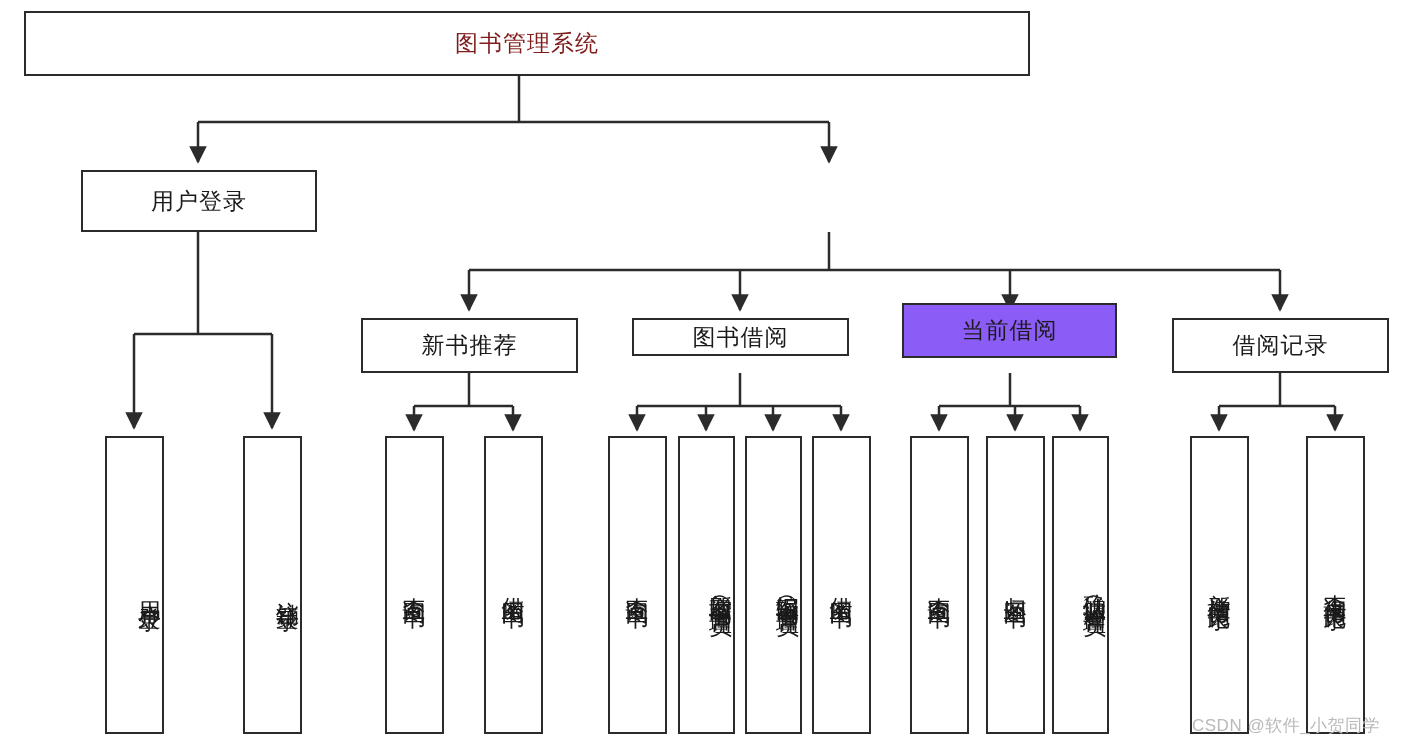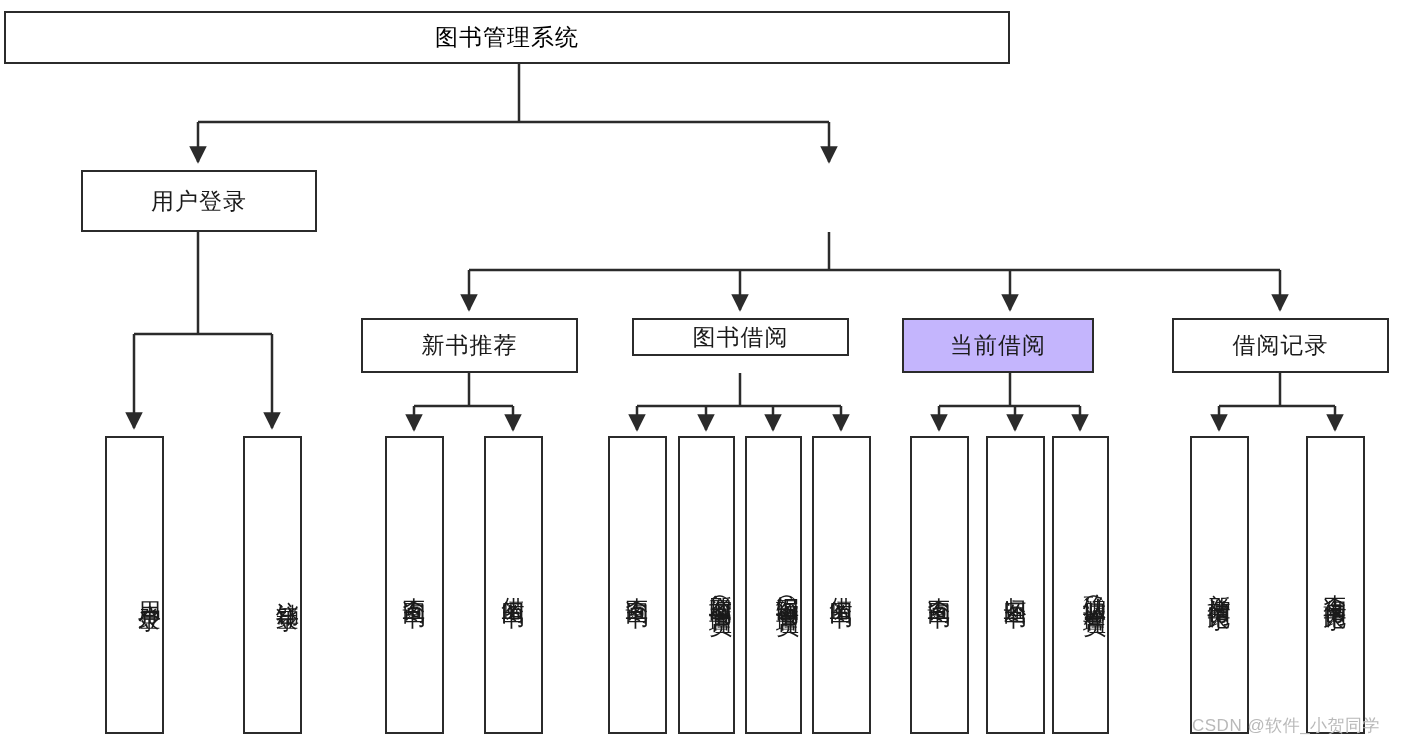--- a/index.html
+++ b/index.html
@@ -116,42 +116,42 @@
       <path d="M 1015 406 L 1015 430" marker-end="url(#arrow)"></path>
       <path d="M 1080 406 L 1080 430" marker-end="url(#arrow)"></path>
 
       <path d="M 1280 373 L 1280 406"></path>
       <path d="M 1219 406 L 1335 406"></path>
       <path d="M 1219 406 L 1219 430" marker-end="url(#arrow)"></path>
       <path d="M 1335 406 L 1335 430" marker-end="url(#arrow)"></path>
     </g>
   </svg>
 
-  <div class="node horiz" style="left: 4px; top: 11px; width: 1006px; height: 53px; border-color: rgb(43, 43, 43); background: rgb(255, 255, 255); color: #000000;">
+  <div class="node horiz" style="left: 24px; top: 11px; width: 1006px; height: 65px; border-color: rgb(43, 43, 43); background: rgb(255, 255, 255); color: #7f1d1d;">
     <span class="node-label">图书管理系统</span>
   </div>
 
   <div class="node horiz" style="left: 81px; top: 170px; width: 236px; height: 62px; border-color: rgb(43, 43, 43); background: rgb(255, 255, 255); color: rgb(26, 26, 26);">
     <span class="node-label">用户登录</span>
   </div>
 
   <div class="node vert" style="left: 105px; top: 436px; width: 59px; height: 298px; border-color: rgb(43, 43, 43); background: rgb(255, 255, 255); color: rgb(26, 26, 26);">
     <span class="node-label">用户登录</span>
   </div>
   <div class="node vert" style="left: 243px; top: 436px; width: 59px; height: 298px; border-color: rgb(43, 43, 43); background: rgb(255, 255, 255); color: rgb(26, 26, 26);">
     <span class="node-label">注销登录</span>
   </div>
 
   <div class="node horiz" style="left: 361px; top: 318px; width: 217px; height: 55px; border-color: rgb(43, 43, 43); background: rgb(255, 255, 255); color: rgb(26, 26, 26);">
     <span class="node-label">新书推荐</span>
   </div>
   <div class="node horiz" style="left: 632px; top: 318px; width: 217px; height: 38px; border-color: rgb(43, 43, 43); background: rgb(255, 255, 255); color: rgb(26, 26, 26);">
     <span class="node-label">图书借阅</span>
   </div>
-  <div class="node horiz" style="left: 902px; top: 318px; width: 192px; height: 55px; border-color: rgb(43, 43, 43); background: #c4b5fd; color: rgb(26, 26, 26);">
+  <div class="node horiz" style="left: 902px; top: 303px; width: 215px; height: 55px; border-color: rgb(43, 43, 43); background: #8b5cf6; color: rgb(26, 26, 26);">
     <span class="node-label">当前借阅</span>
   </div>
   <div class="node horiz" style="left: 1172px; top: 318px; width: 217px; height: 55px; border-color: rgb(43, 43, 43); background: rgb(255, 255, 255); color: rgb(26, 26, 26); text-align: center;">
     <span class="node-label">借阅记录</span>
   </div>
 
   <div class="node vert mid" style="left: 385px; top: 436px; width: 59px; height: 298px; border-color: rgb(43, 43, 43); background: rgb(255, 255, 255); color: rgb(26, 26, 26);">
     <span class="node-label">查询图书</span>
   </div>
   <div class="node vert mid" style="left: 484px; top: 436px; width: 59px; height: 298px; border-color: rgb(43, 43, 43); background: rgb(255, 255, 255); color: rgb(26, 26, 26);">

